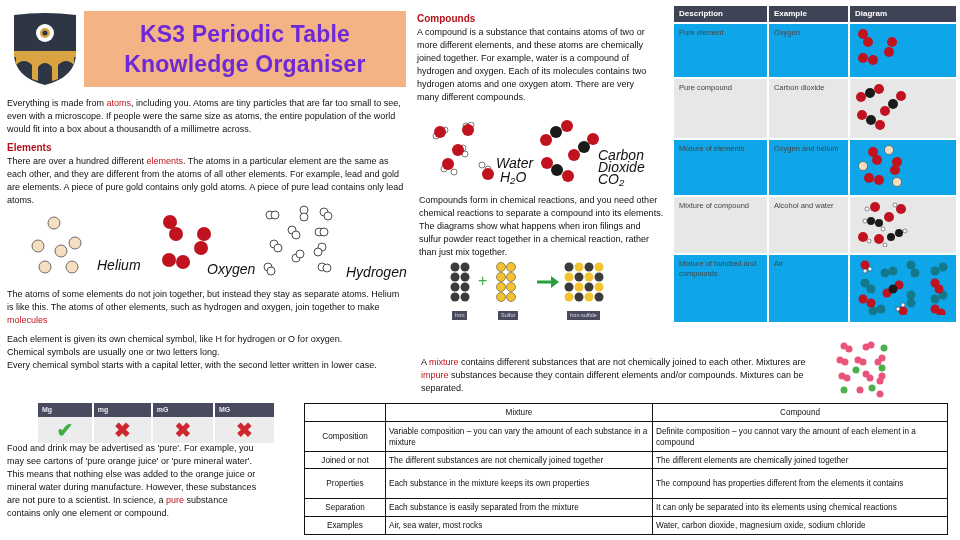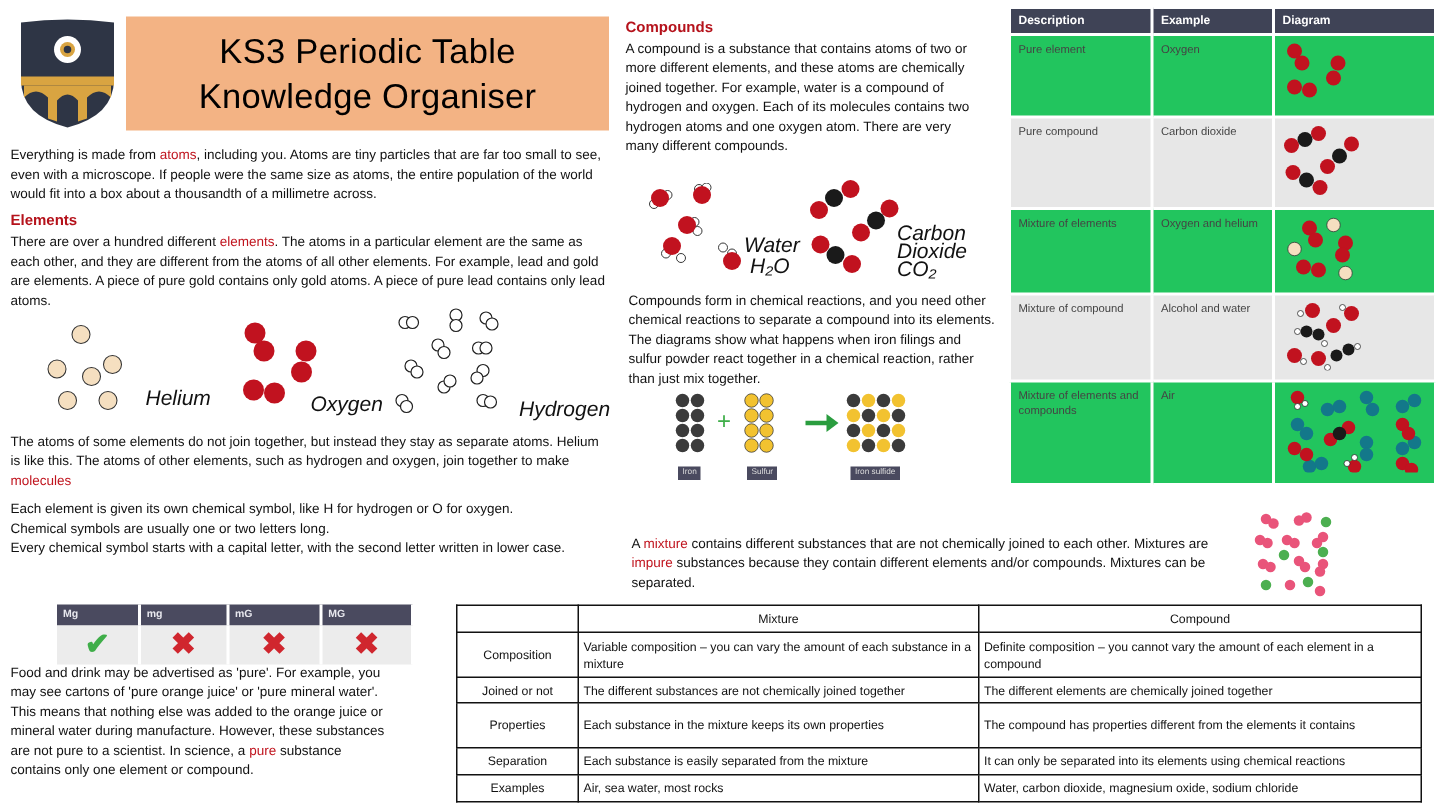--- a/index.html
+++ b/index.html
@@ -3,33 +3,33 @@
 <meta charset="utf-8">
 <style>
   *{box-sizing:border-box;margin:0;padding:0}
   html,body{width:960px;height:540px;background:#fff;overflow:hidden}
   body{position:relative;font-family:"Liberation Sans",sans-serif;color:#111;font-size:9px;line-height:1.3}
   .abs{position:absolute}
   .red{color:#c0141e;font-weight:normal}
   .heading{color:#b5121b;font-weight:bold;font-size:10px}
   p{font-size:9px;line-height:13px}
   .title-box{left:84px;top:11px;width:322px;height:76px;background:#f3b384;display:flex;flex-direction:column;align-items:center;justify-content:center}
-  .title-box span{font-size:23px;font-weight:normal;line-height:30px;color:#000000;letter-spacing:0.2px}
+  .title-box span{font-size:23px;font-weight:bold;line-height:30px;color:#6d28d9;letter-spacing:0.2px}
   .logo{left:10px;top:11px;width:70px;height:76px}
   .mol-label{font-style:italic;font-size:14px;color:#111}
   
   .symtab{left:38px;top:403px;width:238px;border-collapse:collapse}
   .symtab th{background:#4a4a5f;color:#e8e8ee;font-size:7px;text-align:left;padding:2px 4px;height:14px;border-right:2px solid #fff;font-weight:bold}
   .symtab td{background:#ececec;height:26px;text-align:center;border-right:2px solid #fff;font-size:20px;font-weight:bold}
   .tick{color:#3fae49}
   .cross{color:#d0262e}
   
   .ptab{left:672px;top:4px;width:286px;border-collapse:collapse;font-size:7.5px;color:#444}
   .ptab th{background:#3f4356;color:#fff;text-align:left;padding:3px 5px;font-size:8px;font-weight:bold;height:16px;border:2px solid #fff}
-  .ptab td{background:#22c55e;vertical-align:top;padding:4px 5px;border:2px solid #fff}
+  .ptab td{background:#0ea5e9;vertical-align:top;padding:4px 5px;border:2px solid #fff}
   .ptab tr:nth-child(odd) td{background:#e7e7e7}
   
   .mctab{left:304px;top:403px;width:644px;border-collapse:collapse;font-size:8.2px;color:#111}
   .mctab td,.mctab th{border:1.5px solid #111;padding:1px 3px;font-weight:normal;line-height:11px}
   .mctab th{text-align:center;height:18px}
   .mctab td.rh{text-align:center;width:81px}
   .mctab td.mx{width:267px}
 </style>
 </head>
 <body>
@@ -366,21 +366,21 @@
               <circle cx="10" cy="20" r="2"></circle>
               <circle cx="28" cy="28" r="2"></circle>
               <circle cx="50" cy="30" r="2"></circle>
               <circle cx="30" cy="44" r="2"></circle>
               <circle cx="14" cy="40" r="2"></circle>
             </g>
           </svg>
     </td>
   </tr>
   <tr style="height:62px">
-    <td>Mixture of elements and compounds</td>
+    <td>Mixture of hundred and compounds</td>
     <td>Air</td>
     <td>
       <svg width="96" height="56">
             <g fill="#13788a">
               <circle cx="30" cy="14" r="4.5"></circle>
               <circle cx="38" cy="12" r="4.5"></circle>
               <circle cx="56" cy="6" r="4.5"></circle>
               <circle cx="60" cy="14" r="4.5"></circle>
               <circle cx="80" cy="12" r="4.5"></circle>
               <circle cx="88" cy="8" r="4.5"></circle>

